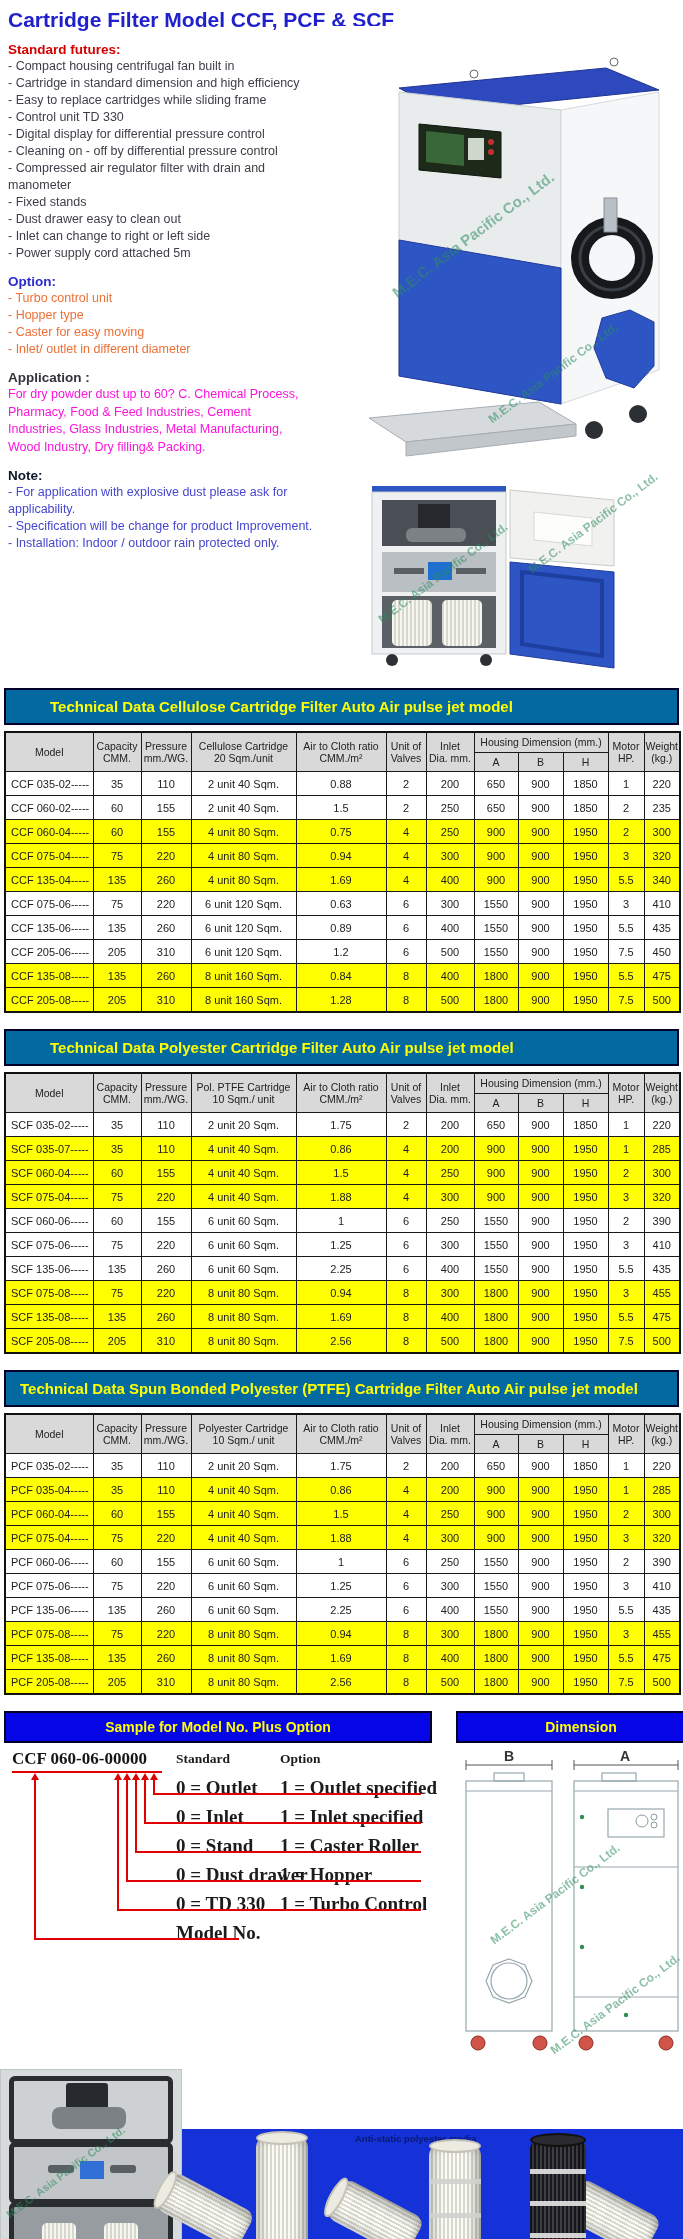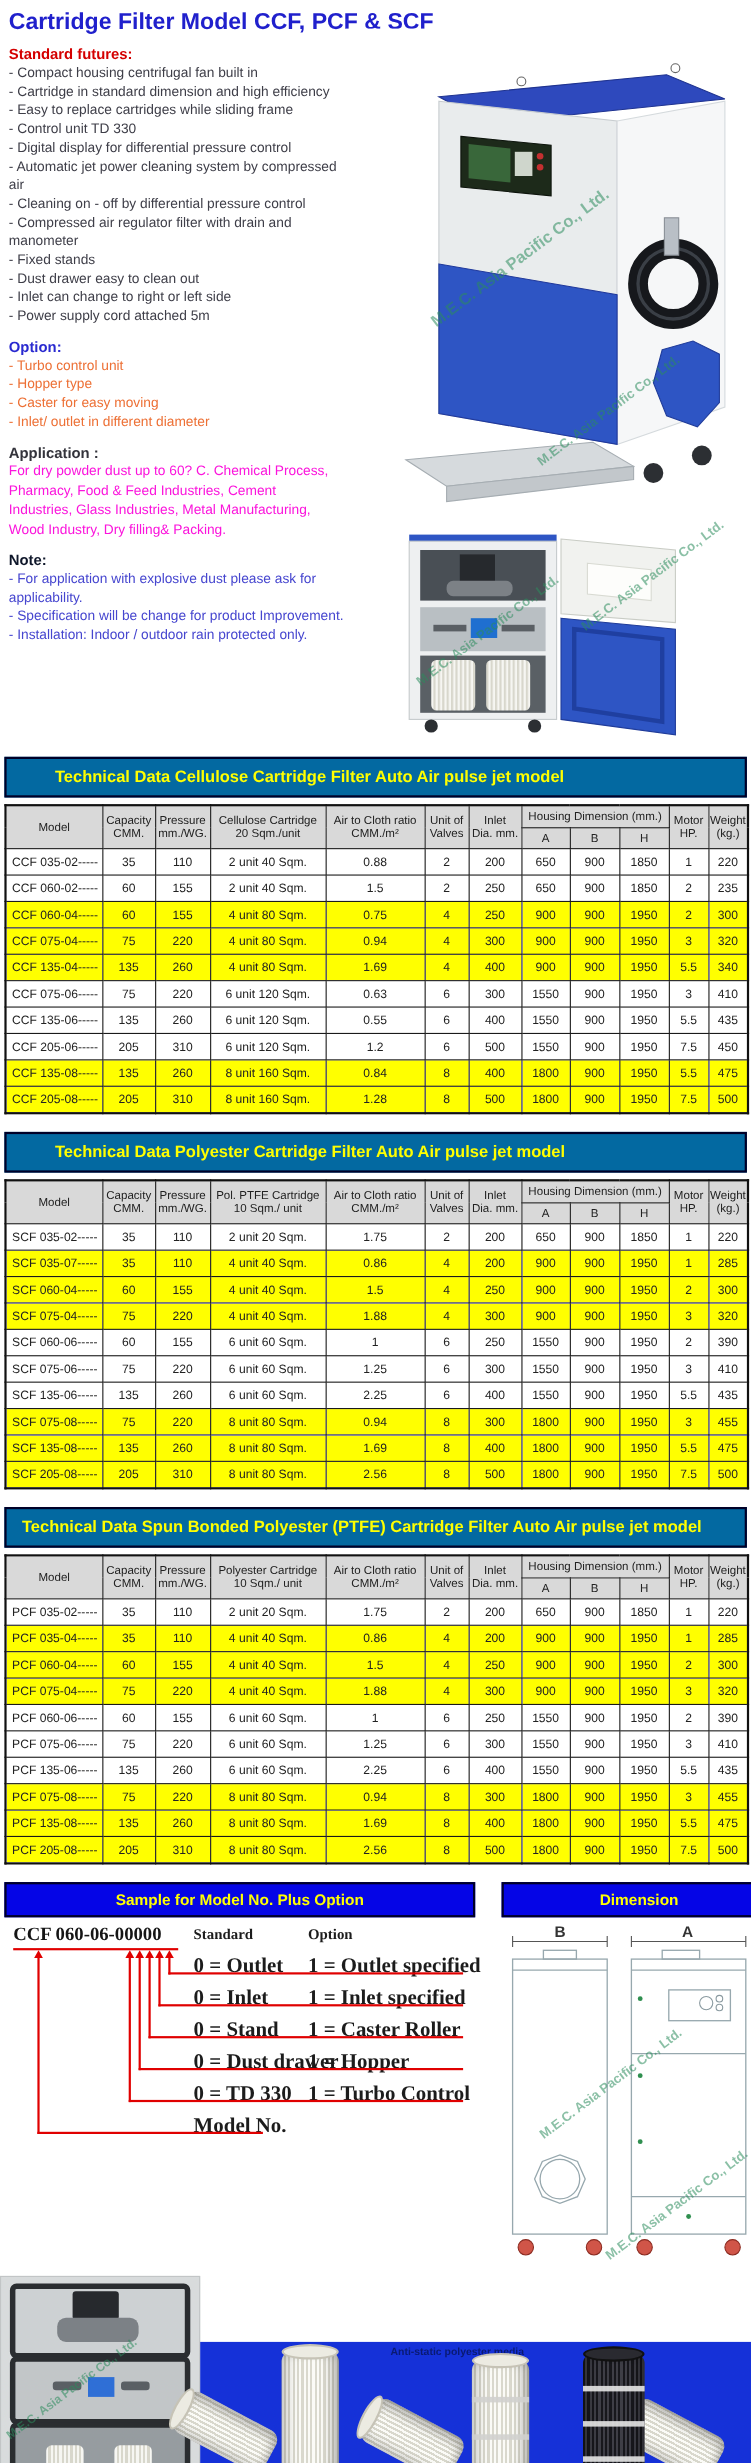--- a/index.html
+++ b/index.html
@@ -92,21 +92,20 @@
     <div class="top-left">
       <div class="page-title">Cartridge Filter Model CCF, PCF &amp; SCF</div>
 
       <div class="sec-head red">Standard futures:</div>
       <div>
           <div class="item std-item">- Compact housing centrifugal fan built in</div>
           <div class="item std-item">- Cartridge in standard dimension and high efficiency</div>
           <div class="item std-item">- Easy to replace cartridges while sliding  frame</div>
           <div class="item std-item">- Control unit TD 330</div>
           <div class="item std-item">- Digital display for differential pressure control</div>
-          <div class="item std-item">- Automatic jet power cleaning system by compressed air</div>
           <div class="item std-item">- Cleaning on  - off by differential pressure control</div>
           <div class="item std-item">- Compressed air regulator filter with drain and manometer</div>
           <div class="item std-item">- Fixed stands</div>
           <div class="item std-item">- Dust drawer easy to clean out</div>
           <div class="item std-item">- Inlet can change to right or left side</div>
           <div class="item std-item">- Power supply cord attached 5m</div>
         </div>
 
       <div class="sec-head blue mt">Option:</div>
       <div>
@@ -331,21 +330,21 @@
             <td>900</td>
             <td>1950</td>
             <td>3</td>
             <td>410</td>
           </tr>
           <tr>
             <td class="model-cell">CCF 135-06-----</td>
             <td>135</td>
             <td>260</td>
             <td>6 unit 120 Sqm.</td>
-            <td>0.55</td>
+            <td>0.89</td>
             <td>6</td>
             <td>400</td>
             <td>1550</td>
             <td>900</td>
             <td>1950</td>
             <td>5.5</td>
             <td>435</td>
           </tr>
           <tr>
             <td class="model-cell">CCF 205-06-----</td>

